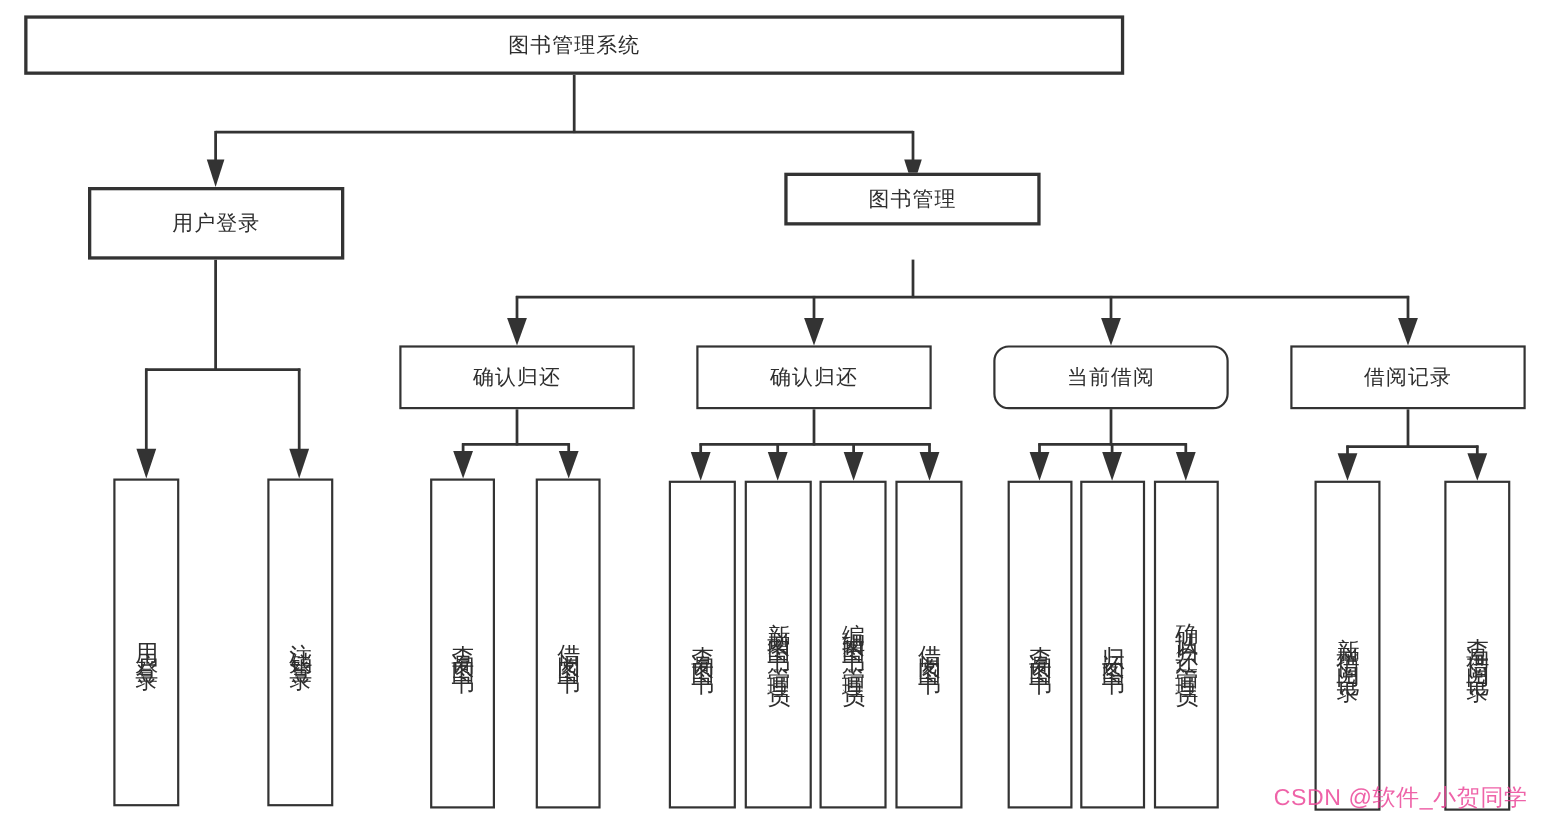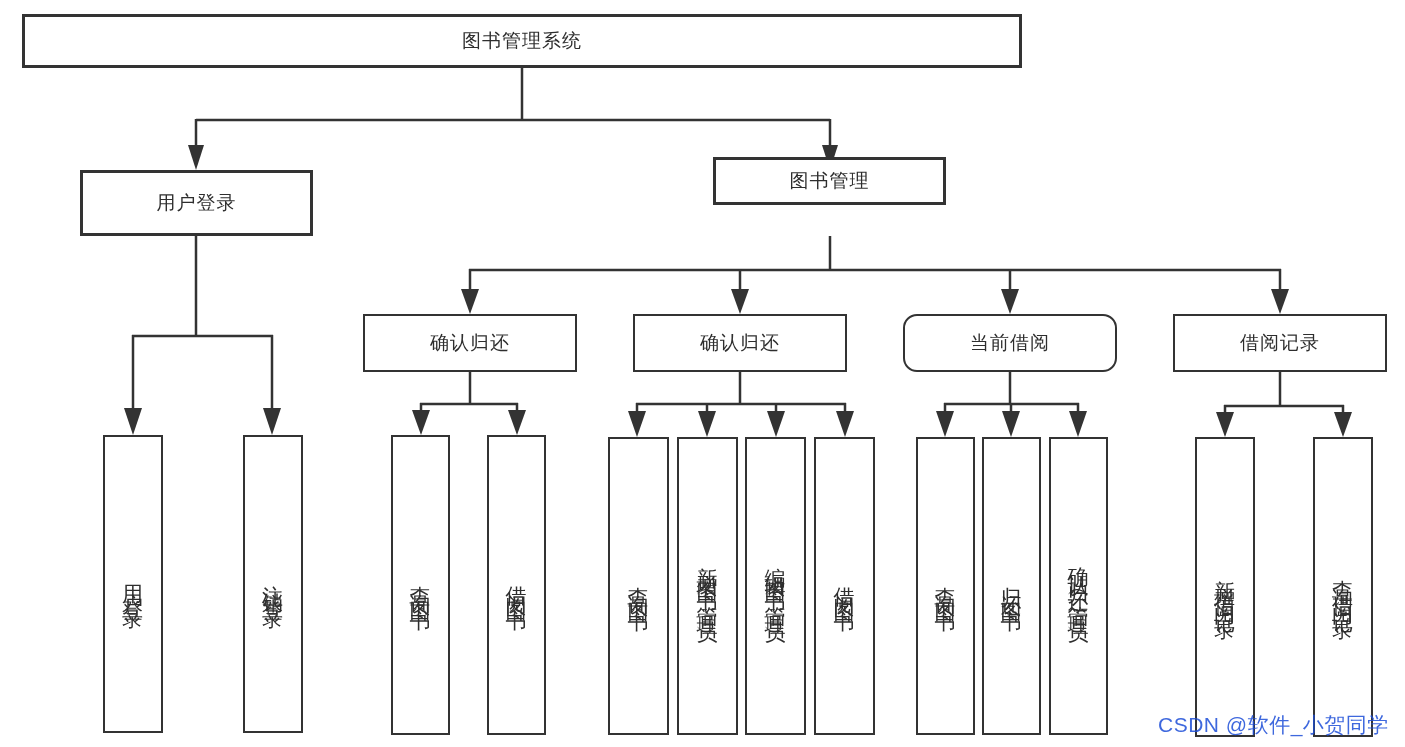--- a/index.html
+++ b/index.html
@@ -168,15 +168,15 @@
     <span class="vtext">确认归还（管理员）</span>
   </div>
 
   <div class="node vbox" style="left:1195px;top:437px;width:60px;height:300px;">
     <span class="vtext">新增借阅记录</span>
   </div>
   <div class="node vbox" style="left:1313px;top:437px;width:60px;height:300px;">
     <span class="vtext">查询借阅记录</span>
   </div>
 
-  <div class="watermark" style="color: #1d4ed8;">CSDN @软件_小贺同学</div>
+  <div class="watermark" style="color: #ec4899;">CSDN @软件_小贺同学</div>
 
 </div>
 
 </body></html>

